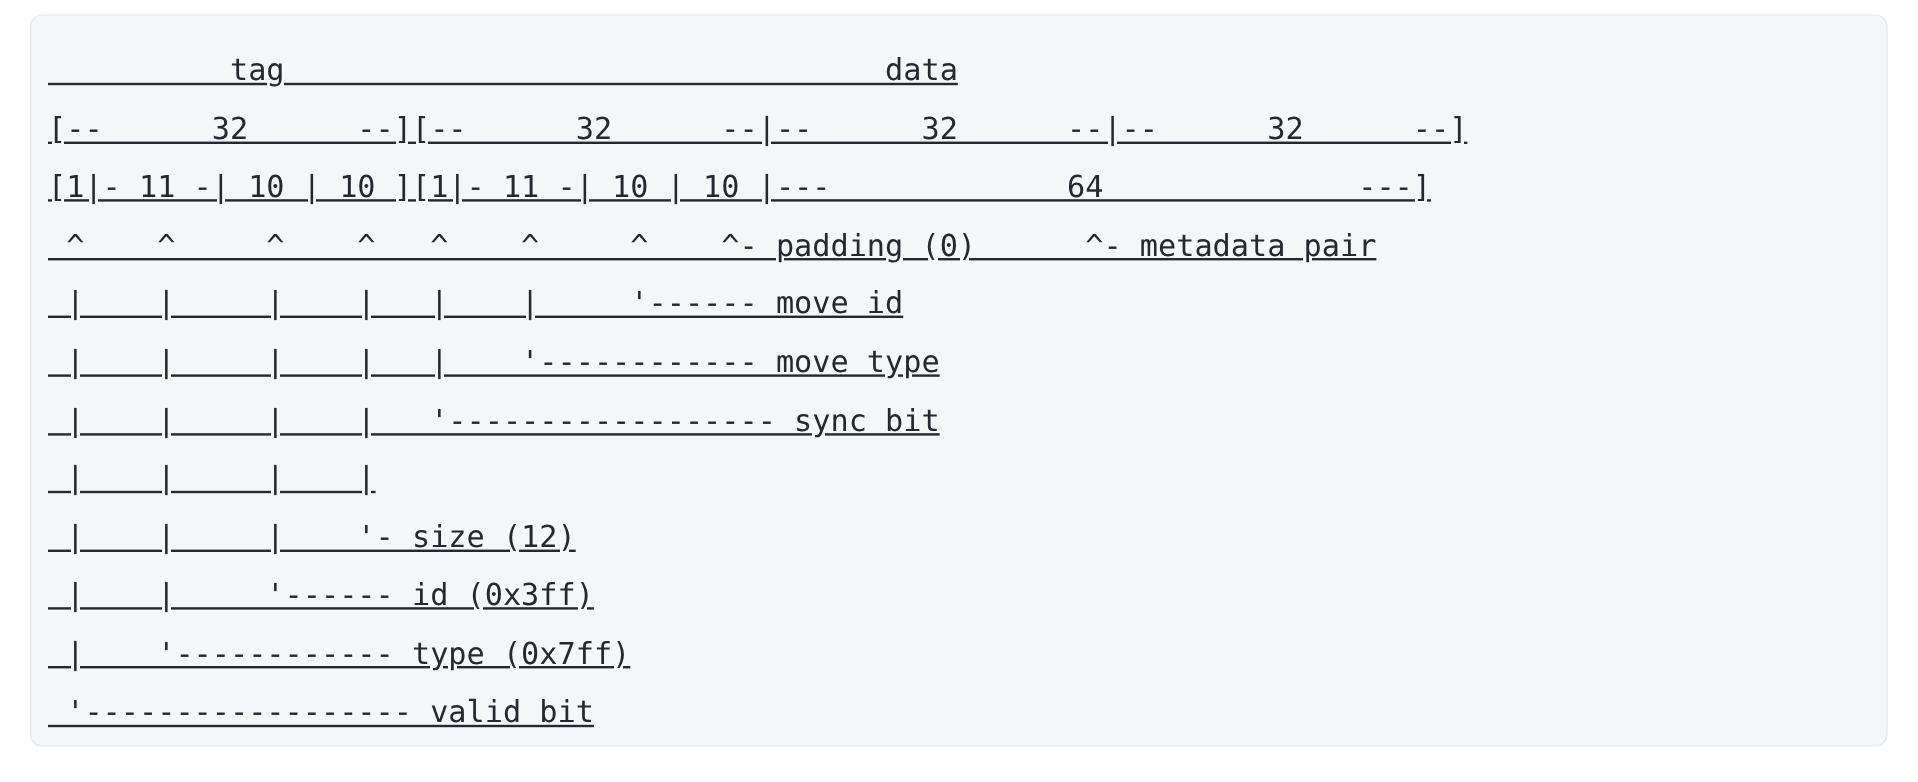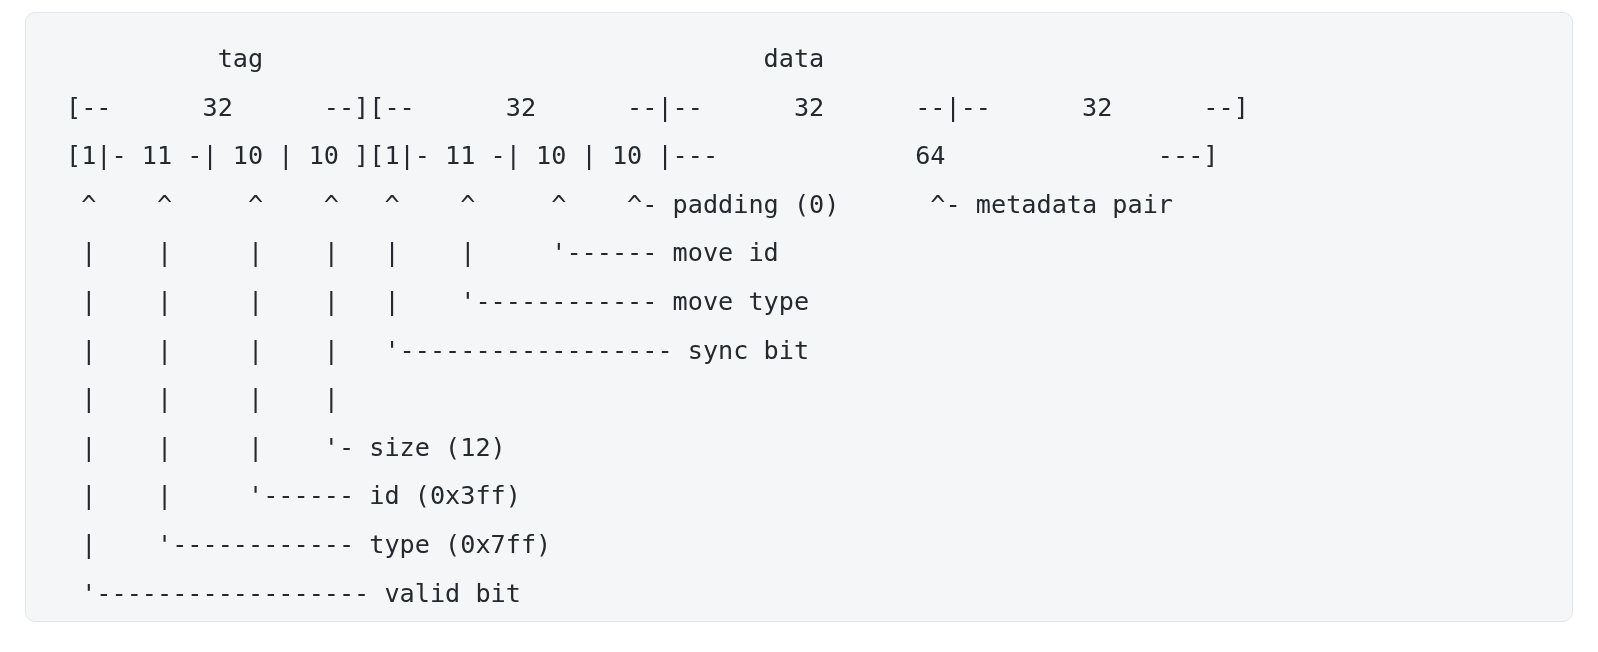--- a/index.html
+++ b/index.html
@@ -24,30 +24,31 @@
     background: #f5f6f7;
     border: 1px solid #e3e6e8;
     border-radius: 10px;
     box-sizing: border-box;
     overflow: hidden;
   }
 
   pre.ascii-art {
     margin: 0;
     position: absolute;
-    left: 40px;
+    left: 14px;
     top: 22px;
     font-family: "DejaVu Sans Mono", "Liberation Mono", monospace;
     font-size: 25.2px;
     line-height: 48.6px;
     letter-spacing: 0px;
     color: #24292f;
     white-space: pre;
     tab-size: 4;
     font-variant-ligatures: none;
+    text-decoration: underline;
     -webkit-font-smoothing: antialiased;
   }
 </style>
 </head>
 <body>
 
 <div id="diagram-panel">
   <pre class="ascii-art">          tag                                 data
 [--      32      --][--      32      --|--      32      --|--      32      --]
 [1|- 11 -| 10 | 10 ][1|- 11 -| 10 | 10 |---             64              ---]

